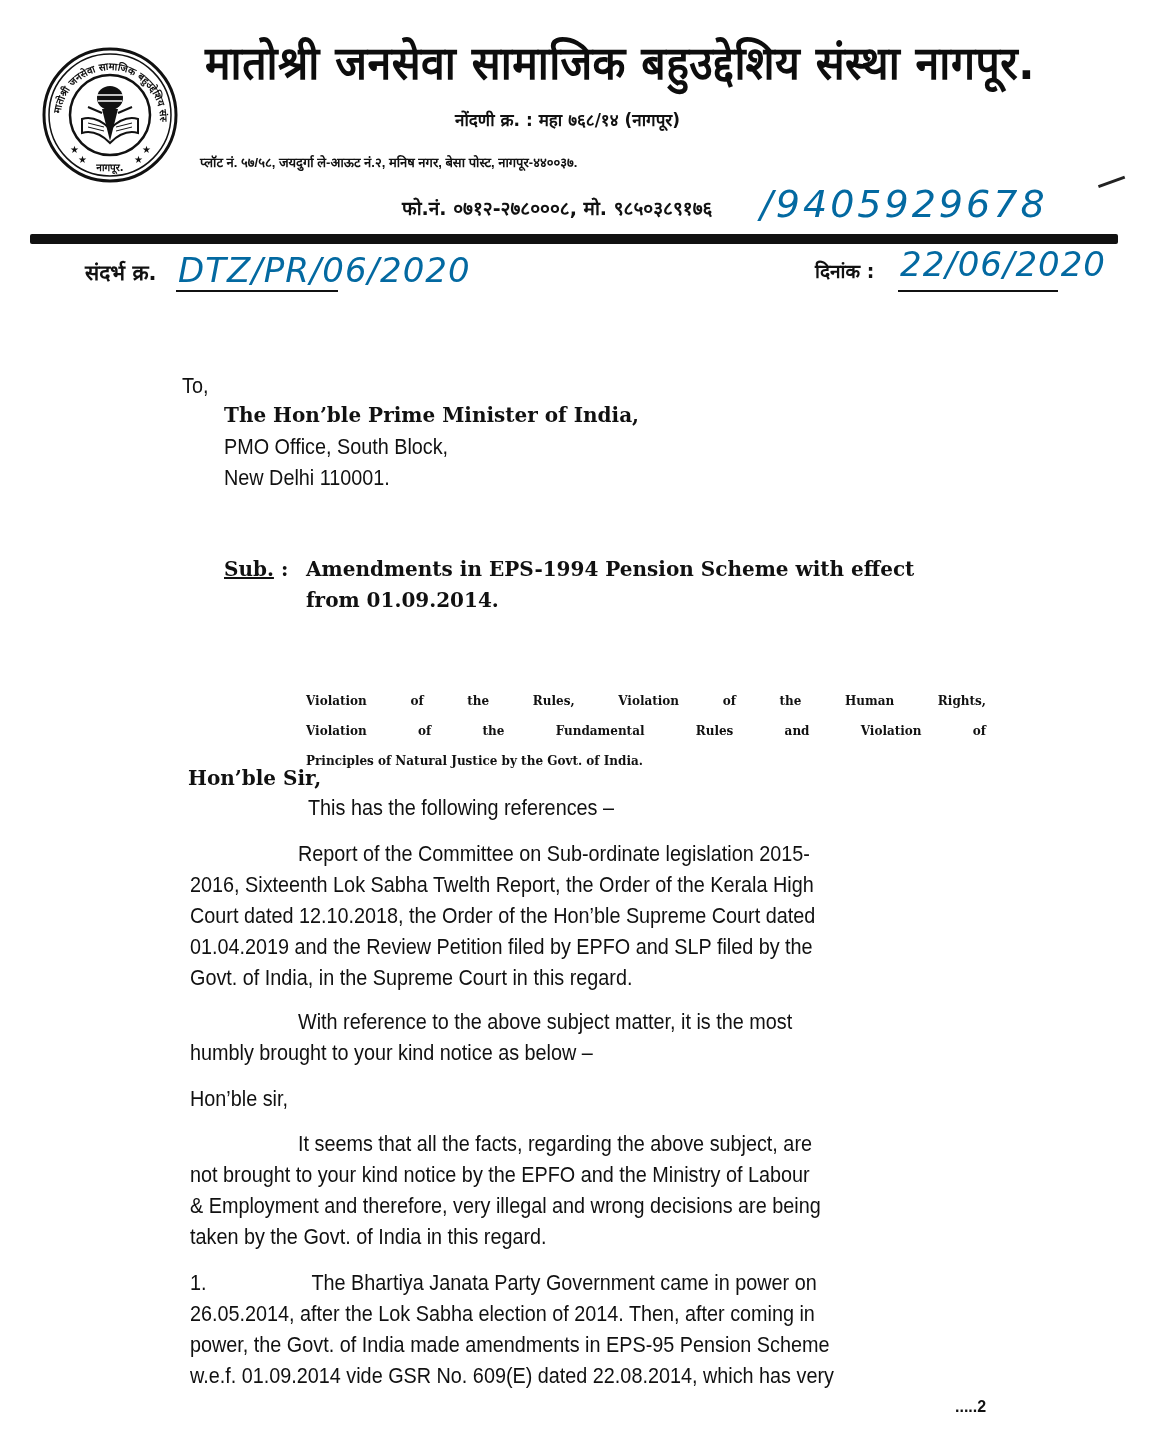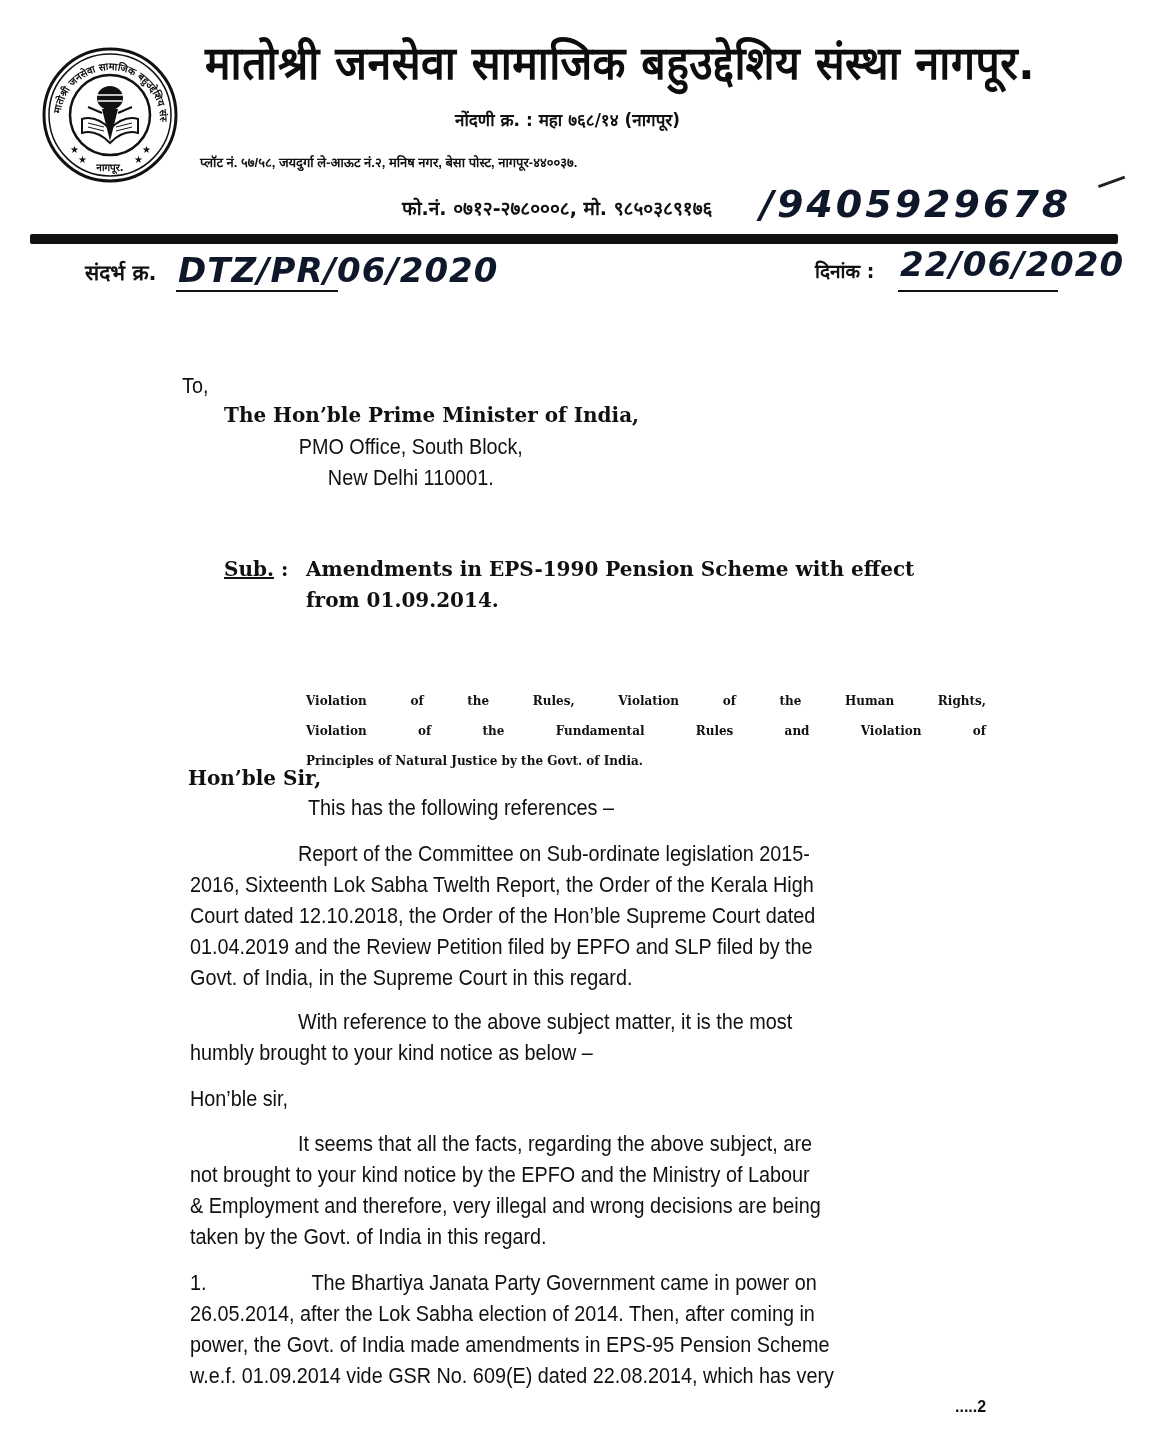--- a/index.html
+++ b/index.html
@@ -12,37 +12,37 @@
     .logo { left: 40px; top: 45px; width: 140px; height: 140px; }
     .org-name {
       left: 205px; top: 30px; font-family: "DejaVu Sans", sans-serif;
       font-size: 46px; font-weight: bold; letter-spacing: 0.5px; color: #0d0d0d;
       white-space: nowrap; transform: scaleX(0.93); transform-origin: left top;
     }
     .reg-no { left: 455px; top: 108px; font-family: "DejaVu Sans", sans-serif; font-size: 17px; font-weight: bold; white-space: nowrap; }
     .address { left: 200px; top: 153px; font-family: Liberation Sans, sans-serif; font-size: 13px; font-weight: bold; white-space: nowrap; }
     .phone { left: 358px; top: 195px; font-family: "DejaVu Sans", sans-serif; font-size: 19px; font-weight: bold; white-space: nowrap; margin-left: 44px; }
     .hand {
-      font-family: "DejaVu Sans", sans-serif; font-style: italic; font-weight: bold;
-      color: #0f172a; white-space: nowrap;
+      font-family: "DejaVu Sans", sans-serif; font-style: italic; font-weight: normal;
+      color: #0369a1; white-space: nowrap;
     }
     .mobile-hand { left: 760px; top: 182px; font-size: 38px; letter-spacing: 3px; }
     .tick { left: 1100px; top: 180px; width: 28px; height: 14px; border-top: 3px solid #222; transform: rotate(-20deg); }
     .rule { left: 30px; top: 234px; width: 1088px; height: 10px; background: #111; border-radius: 2px; }
     .ref-label { left: 85px; top: 258px; font-family: "DejaVu Sans", sans-serif; font-size: 21px; font-weight: bold; white-space: nowrap; }
     .ref-value { left: 178px; top: 250px; font-size: 34px; letter-spacing: 1px; }
     .ref-underline { left: 176px; top: 290px; width: 162px; height: 2px; background: #111; }
     .date-label { left: 815px; top: 258px; font-family: "DejaVu Sans", sans-serif; font-size: 19px; font-weight: bold; white-space: nowrap; }
     .date-value { left: 900px; top: 244px; font-size: 34px; letter-spacing: 1px; }
     .date-underline { left: 898px; top: 290px; width: 160px; height: 2px; background: #111; }
 
     .body-text { font-family: "Liberation Sans", sans-serif; font-size: 22px; line-height: 31px; transform: scaleX(0.9); transform-origin: left top; white-space: nowrap; }
     .serif-bold { font-family: "DejaVu Serif", serif; font-weight: bold; font-size: 20px; line-height: 30px; white-space: nowrap; }
     .to { left: 182px; top: 370px; }
-    .addr-block { left: 224px; top: 400px; text-align: center; }
+    .addr-block { left: 224px; top: 400px; }
     .addr-block .line { height: 31px; }
     .subject { left: 224px; top: 554px; }
     .sub-label { text-decoration: underline; }
     .subject-text { position: absolute; left: 82px; top: 0; }
     .subject-line2 { position: absolute; left: 82px; top: 31px; }
     .viol { left: 306px; top: 638px; width: 680px; font-size: 12px; line-height: 30px; margin-top: 48px; }
     .viol .line { text-align: justify; text-align-last: justify; }
     .viol .line.last { text-align-last: left; }
     .salute1 { left: 188px; top: 763px; }
     .para-block { left: 190px; width: 900px; }
@@ -97,21 +97,21 @@
 
 <div class="abs body-text to">To,</div>
 <div class="abs addr-block">
   <div class="line serif-bold">The Hon’ble Prime Minister of India,</div>
   <div class="line body-text">PMO Office, South Block,</div>
   <div class="line body-text">New Delhi 110001.</div>
 </div>
 
 <div class="abs subject serif-bold" style="width:770px;height:62px;">
   <span class="sub-label">Sub.</span><span style="white-space:pre;"> : </span>
-  <span class="subject-text">Amendments in EPS-1990 Pension Scheme with effect</span>
+  <span class="subject-text">Amendments in EPS-1994 Pension Scheme with effect</span>
   <span class="subject-line2">from 01.09.2014.</span>
 </div>
 <div class="abs viol serif-bold">
   <div class="line">Violation of the Rules, Violation of the Human Rights,</div>
   <div class="line">Violation of the Fundamental Rules and Violation of</div>
   <div class="line last">Principles of Natural Justice by the Govt. of India.</div>
 </div>
 
 <div class="abs salute1 serif-bold">Hon’ble Sir,</div>
 

